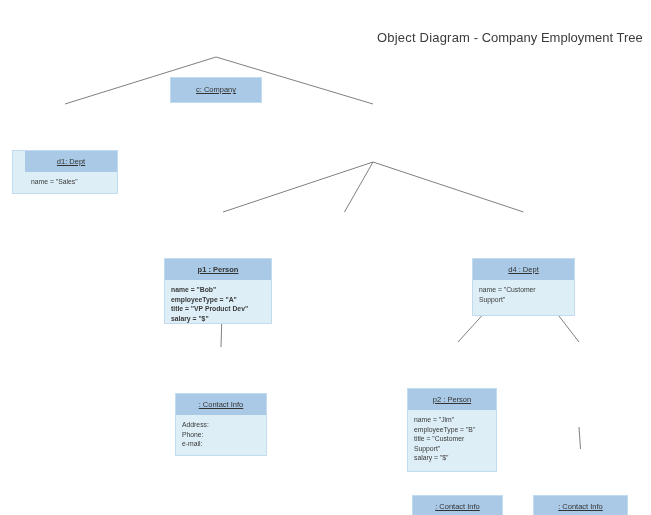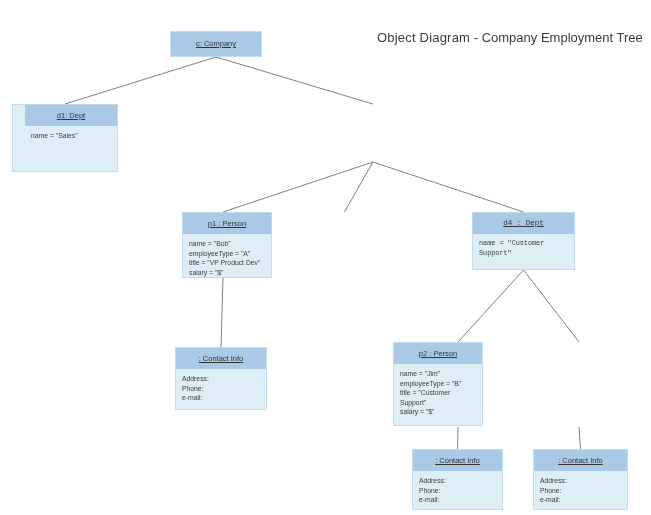--- a/index.html
+++ b/index.html
@@ -35,20 +35,21 @@
     letter-spacing: 0.2px;
   }
   .title-sub {
     font-size: 13px;
   }
   .node {
     position: absolute;
     box-sizing: border-box;
     border: 1px solid #c2dbee;
     background: #ddeef7;
+    margin-top: 46px;
   }
   .node-header {
     box-sizing: border-box;
     height: 21px;
     line-height: 21px;
     text-align: center;
     background: #a9c9e6;
     font-size: 7.5px;
     color: #333333;
   }
@@ -64,27 +65,27 @@
     padding: 5px 6px 0 6px;
     font-size: 6.8px;
     line-height: 9.5px;
     color: #3a3a3a;
     background: #ddeef7;
     white-space: pre;
     overflow: hidden;
   }
   
   #node-c   { left: 170px; top: 31px;  width: 92px;  height: 26px; }
-  #node-d1  { left: 12px;  top: 104px; width: 106px; height: 68px; padding-left: 12px; }
+  #node-d1  { left: 12px;  top: 104px; width: 106px; height: 44px; padding-left: 12px; }
   #node-d2  { left: 323px; top: 104px; width: 100px; height: 58px; }
-  #node-p1  { left: 182px; top: 212px; width: 90px;  height: 66px; }
+  #node-p1  { left: 164px; top: 212px; width: 108px;  height: 66px; font-weight: bold; }
   #node-d3  { left: 297px; top: 212px; width: 95px;  height: 58px; }
-  #node-d4  { left: 472px; top: 212px; width: 103px; height: 58px; font-family: Liberation Mono, monospace; }
+  #node-d4  { left: 472px; top: 212px; width: 103px; height: 58px; }
   #node-ci1 { left: 175px; top: 347px; width: 92px;  height: 63px; }
-  #node-p2  { left: 393px; top: 342px; width: 90px;  height: 84px; }
+  #node-p2  { left: 407px; top: 342px; width: 90px;  height: 84px; }
   #node-p3  { left: 533px; top: 342px; width: 92px;  height: 85px; }
   #node-ci2 { left: 412px; top: 449px; width: 91px;  height: 61px; }
   #node-ci3 { left: 533px; top: 449px; width: 95px;  height: 61px; }
 </style>
 </head>
 <body>
 
 <div id="diagram">
 
   <svg id="edges-layer">

